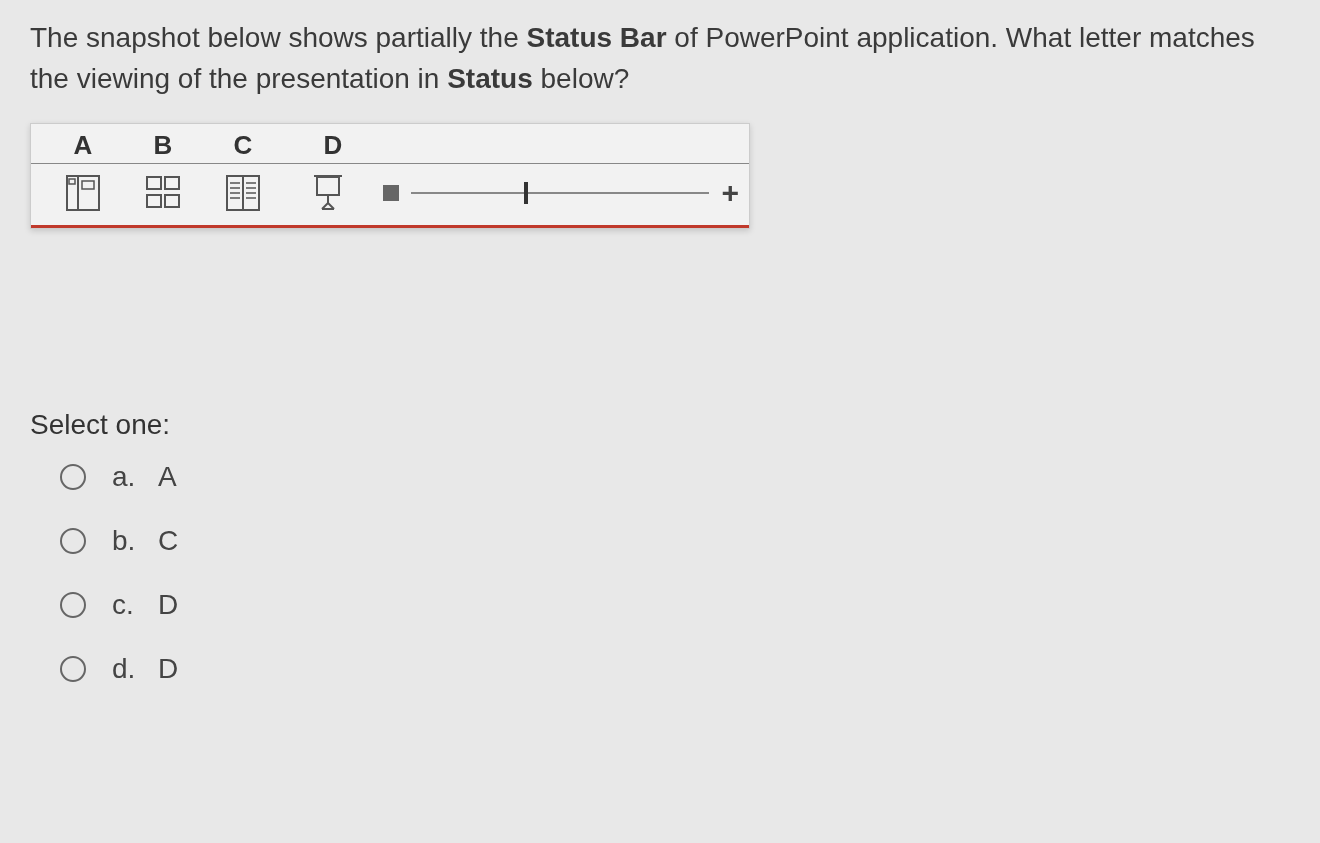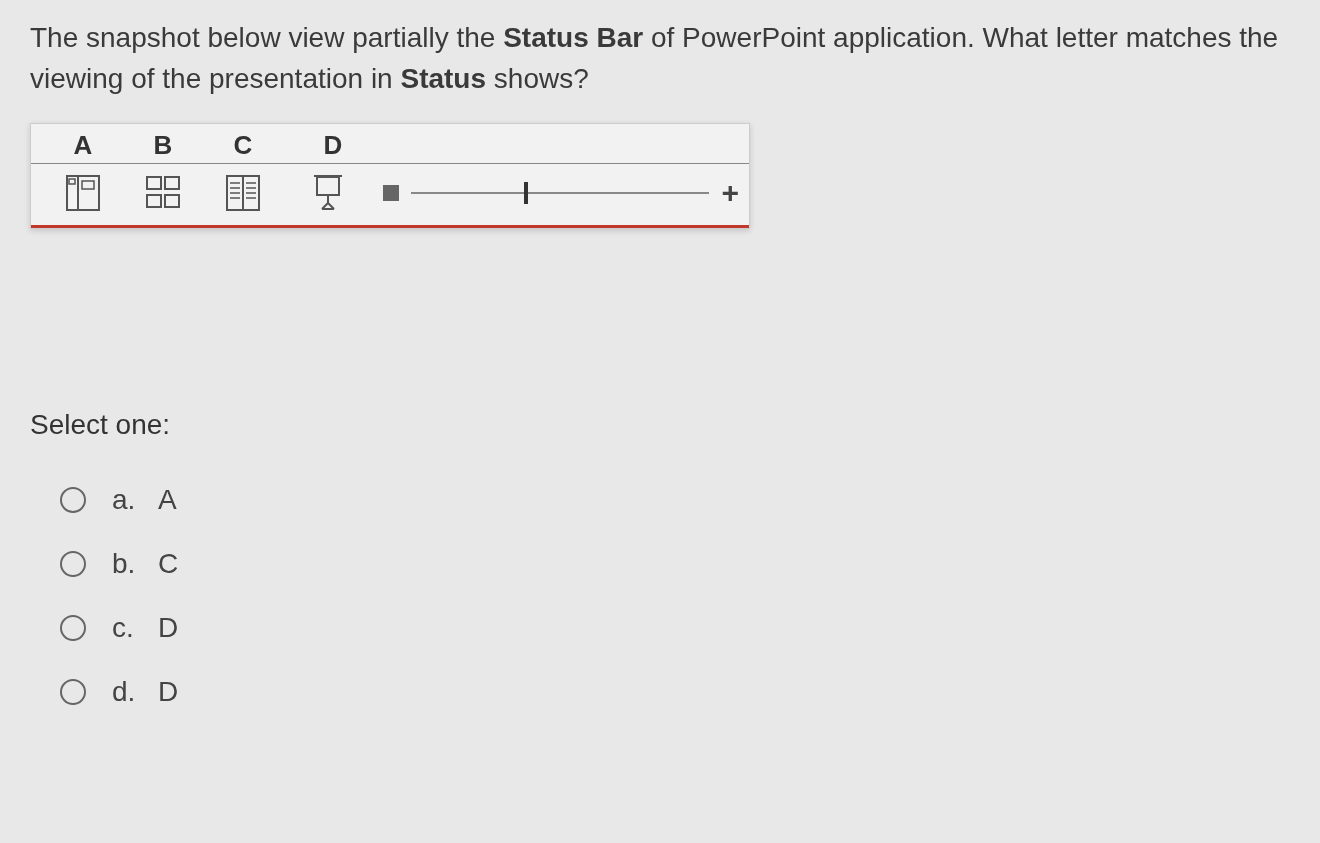--- a/index.html
+++ b/index.html
@@ -95,21 +95,21 @@
       position: absolute;
       left: 38%;
       top: -10px;
       width: 4px;
       height: 22px;
       background: #333;
     }
     .select-one {
       font-size: 28px;
       color: #333;
-      margin-bottom: 43px;
+      margin-bottom: 20px;
     }
     .options {
       padding-left: 30px;
     }
     .option-row {
       display: flex;
       align-items: center;
       margin-bottom: 32px;
       font-size: 28px;
     }
@@ -128,21 +128,21 @@
     }
     .opt-value {
       color: #444;
     }
     svg { display: block; }
   </style>
 </head>
 <body>
 
 <div class="question-text">
-  <span>The snapshot below view partially the </span><span class="bold">Status Bar</span><span> of PowerPoint application. What letter matches the viewing of the presentation in </span><span class="bold">Status</span><span> shows?</span>
+  <span>The snapshot below shows partially the </span><span class="bold">Status Bar</span><span> of PowerPoint application. What letter matches the viewing of the presentation in </span><span class="bold">Status</span><span> below?</span>
 </div>
 
 <div class="snapshot">
   <div class="label-row">
     <div class="lab lab-a">A</div>
     <div class="lab lab-b">B</div>
     <div class="lab lab-c">C</div>
     <div class="lab lab-d">D</div>
   </div>
   <div class="icon-row">

